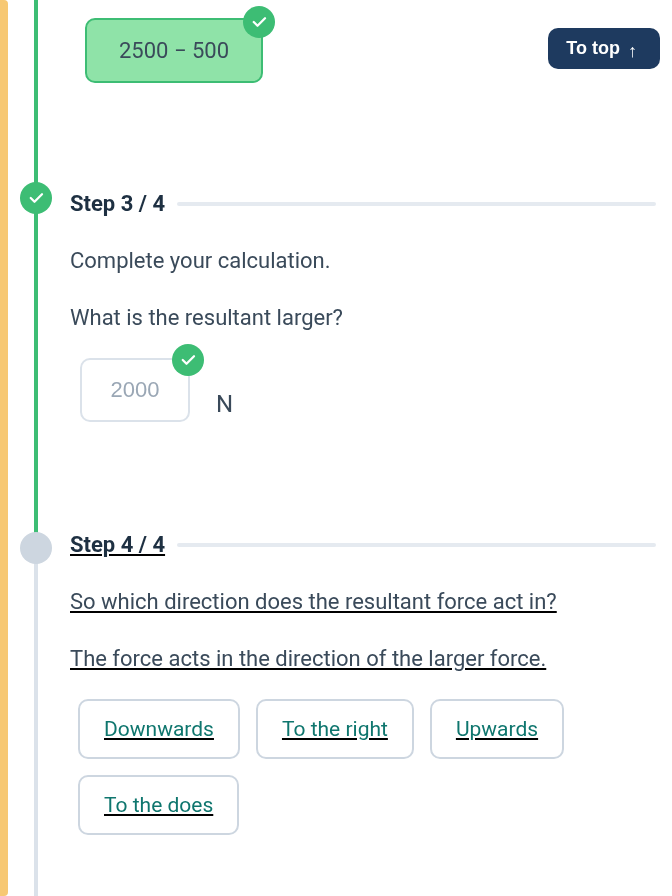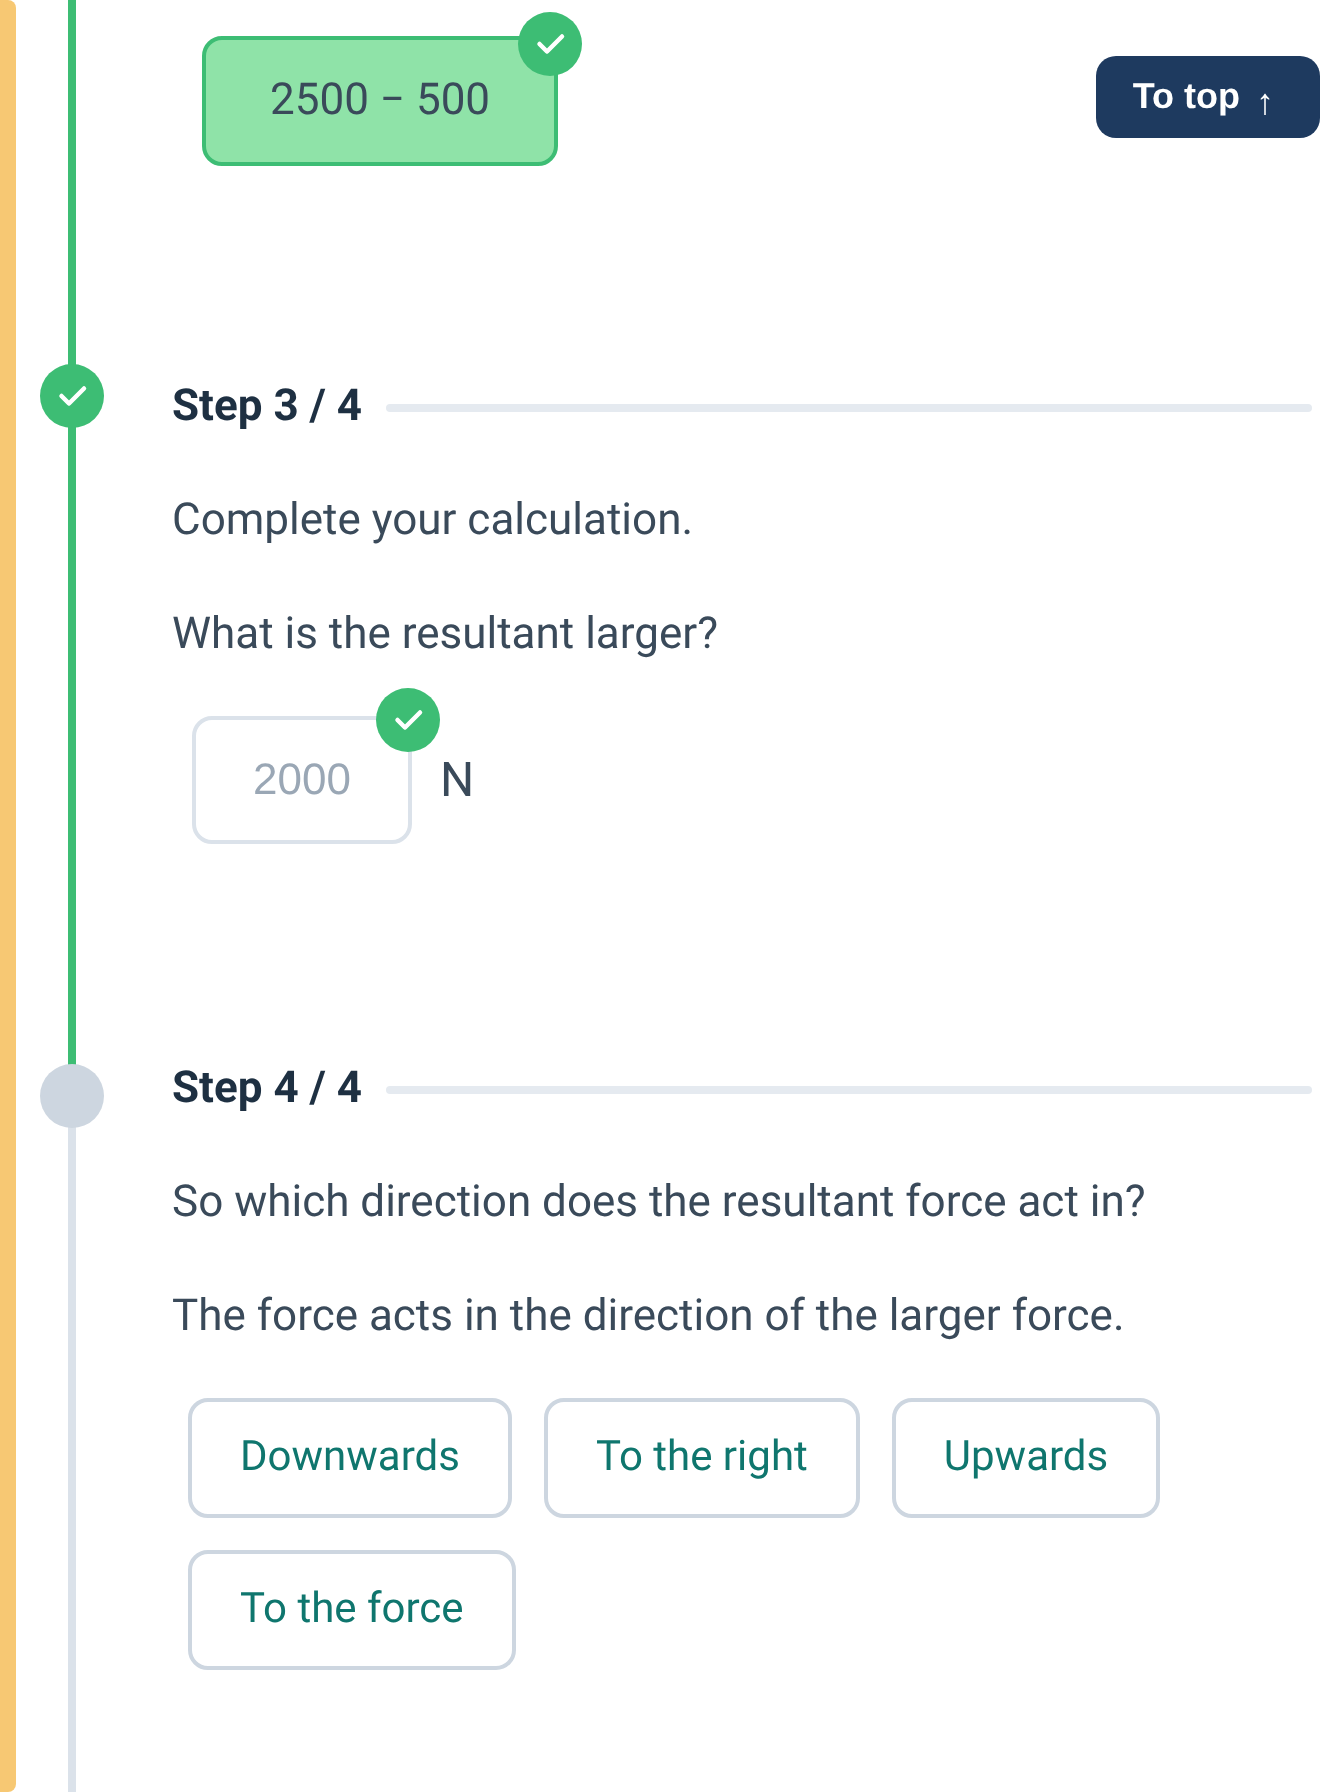--- a/index.html
+++ b/index.html
@@ -35,21 +35,20 @@
     width: 4px;
     height: 540px;
     background: #3dbd74;
   }
   .content {
     position: absolute;
     left: 70px;
     top: 0;
     right: 0;
     padding-right: 16px;
-    margin-left: 16px;
   }
   .to-top-btn {
     position: absolute;
     right: 12px;
     top: 28px;
     background: #1e3a5f;
     color: #fff;
     font-weight: 600;
     font-size: 18px;
     padding: 10px 18px;
@@ -131,43 +130,43 @@
     border-radius: 2px;
   }
   .step-body {
     font-size: 22px;
     color: #3a4a5a;
     line-height: 1.5;
   }
   .step-body p { margin-bottom: 24px; }
   .input-row {
     display: flex;
-    align-items: center;
-    gap: 14px;
+    align-items: flex-end;
+    gap: 26px;
     margin-left: 10px;
     position: relative;
   }
   .num-input {
     width: 110px;
     height: 64px;
     border: 2px solid #dbe2ea;
     border-radius: 10px;
     font-size: 22px;
     color: #9aa7b5;
     text-align: center;
     background: #fff;
   }
   .input-wrap { position: relative; display: inline-block; }
   .input-wrap .check-badge { top: -14px; right: -14px; }
   .unit-label {
     font-size: 24px;
     color: #3a4a5a;
   }
   .step3 { margin-top: 108px; }
-  .step4 { margin-top: 110px; }
+  .step4 { margin-top: 110px; text-decoration: underline; }
   .options {
     display: flex;
     flex-wrap: wrap;
     gap: 16px;
     margin-left: 8px;
   }
   .option-btn {
     background: #fff;
     border: 2px solid #cdd6e0;
     border-radius: 10px;
@@ -239,18 +238,18 @@
       <div class="step-title">Step 4 / 4</div>
       <div class="step-rule"></div>
     </div>
     <div class="step-body">
       <p>So which direction does the resultant force act in?</p>
       <p>The force acts in the direction of the larger force.</p>
       <div class="options">
         <button class="option-btn">Downwards</button>
         <button class="option-btn">To the right</button>
         <button class="option-btn">Upwards</button>
-        <button class="option-btn">To the force</button>
+        <button class="option-btn">To the does</button>
       </div>
     </div>
   </div>
 
 </div>
 
 </body></html>

